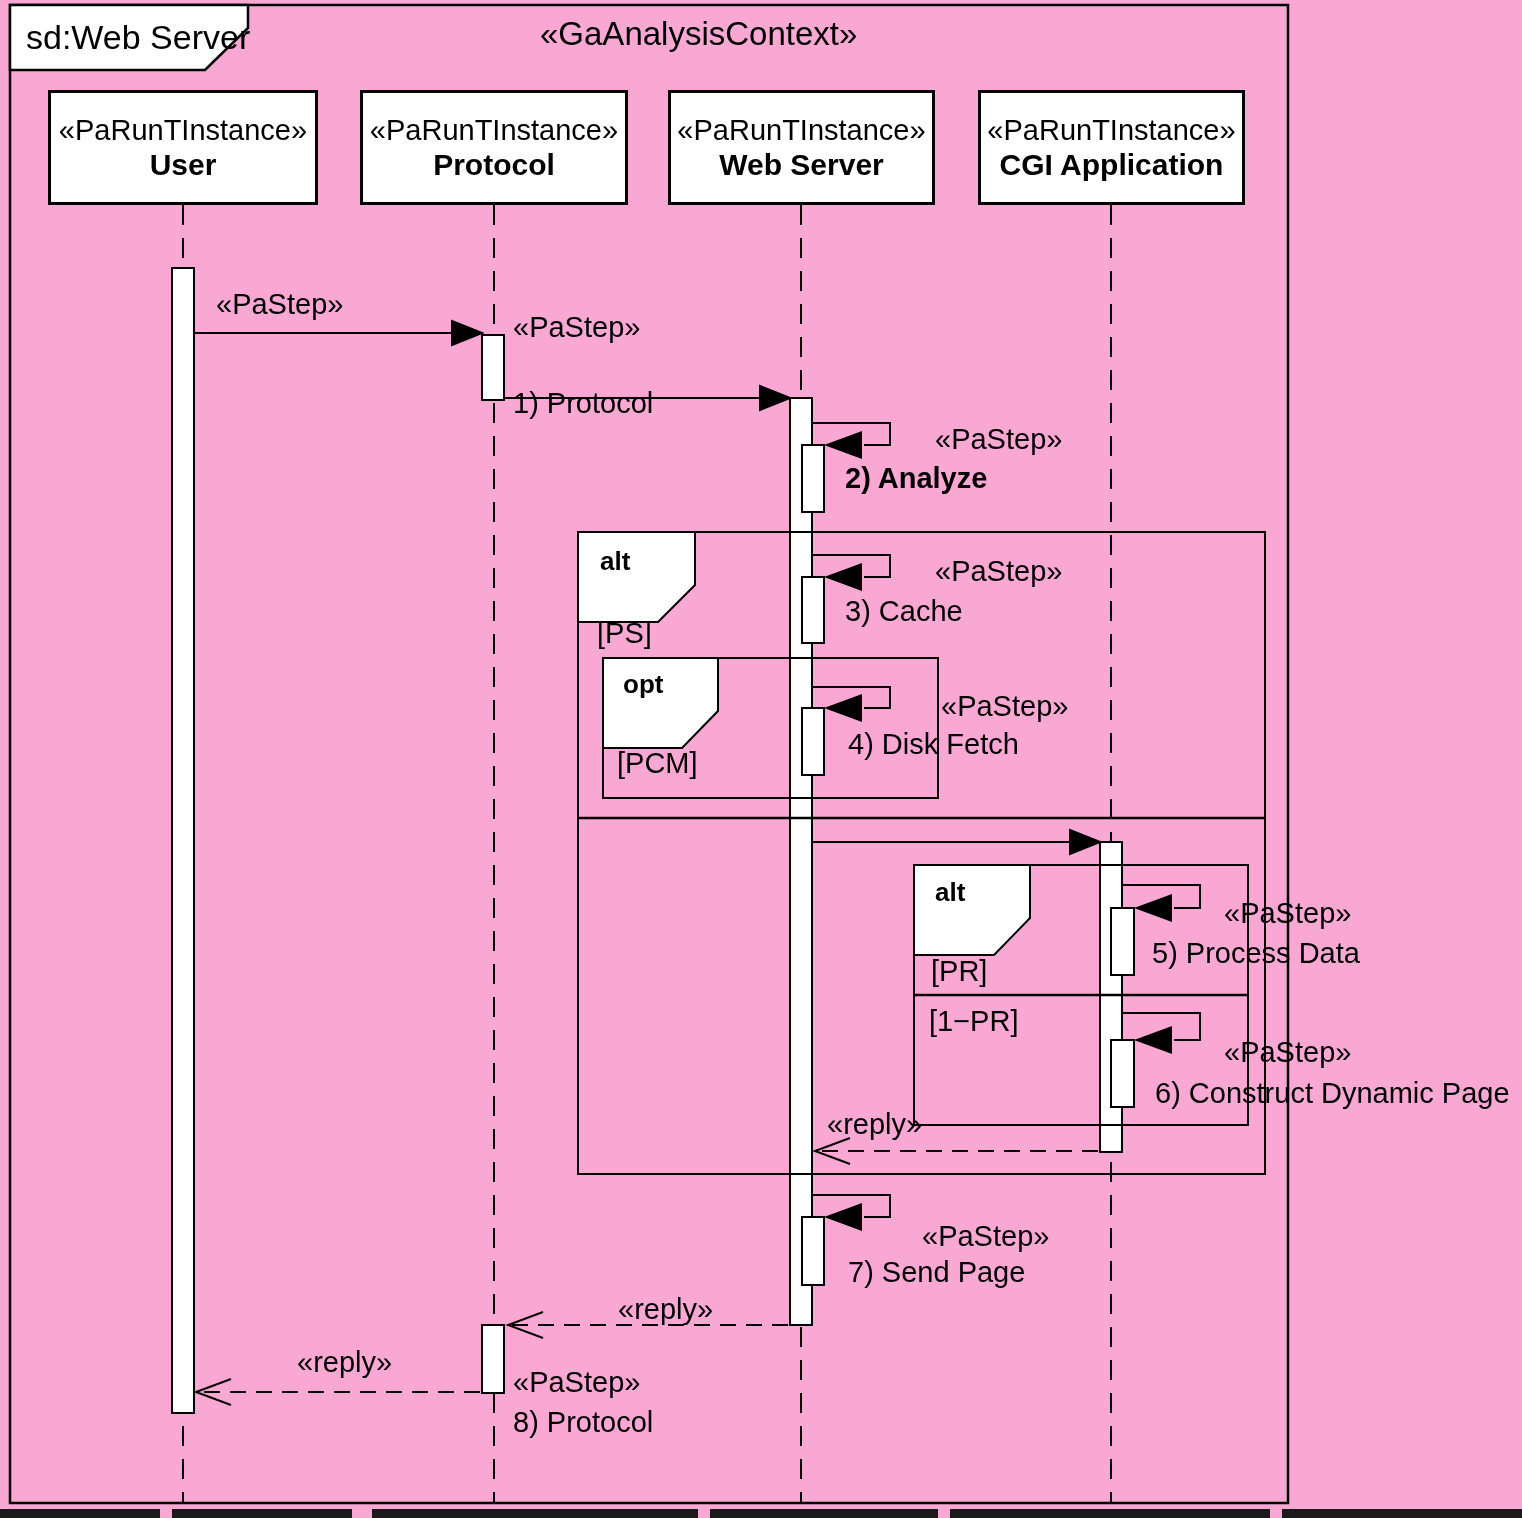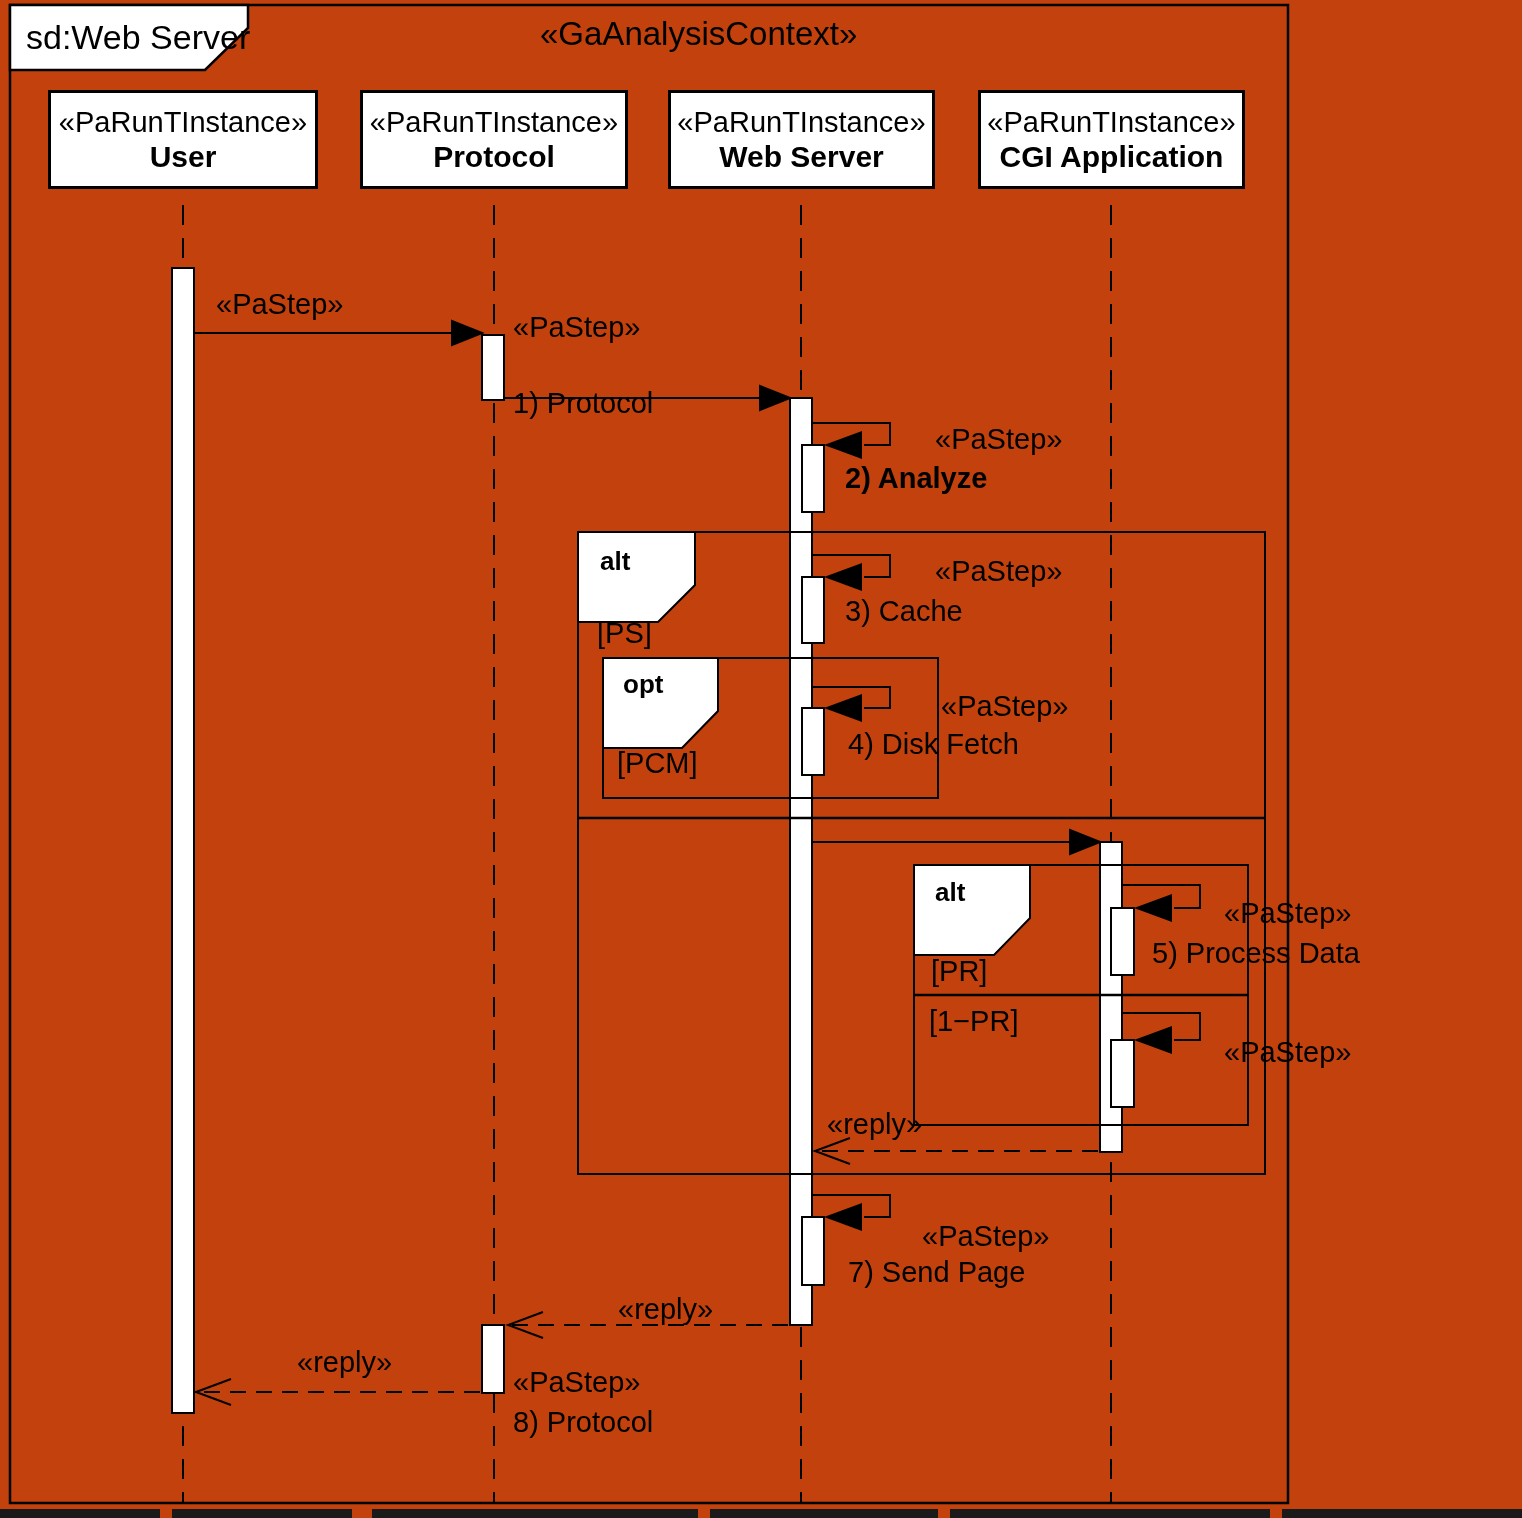--- a/index.html
+++ b/index.html
@@ -1,30 +1,30 @@
 <!DOCTYPE html>
 <html><head>
 <meta charset="utf-8">
 <style>
   html,body{margin:0;padding:0;background:#fff;}
   #stage{
     position:relative;
     width:1522px;height:1518px;
-    background:#c2410c;
+    background:#f9a8d4;
     font-family:"Liberation Sans","DejaVu Sans",sans-serif;
     color:#000;
     overflow:hidden;
   }
   #gfx{position:absolute;left:0;top:0;width:1522px;height:1518px;}
   .lbl{position:absolute;white-space:nowrap;font-size:29px;line-height:1.05;}
   .lbl.big{font-size:34px;}
   .lbl.ctx{font-size:33px;}
   .lbl.kw{font-weight:bold;font-size:26px;}
   .headbox{
-    position:absolute;top:90px;height:99px;
+    position:absolute;top:90px;height:115px;
     border:3px solid #000;background:#fff;
     box-sizing:border-box;
     display:flex;flex-direction:column;align-items:center;justify-content:center;
     gap:4px;
   }
   .headbox .st{font-size:29px;line-height:1.05;}
   .headbox .nm{font-size:30px;font-weight:bold;line-height:1.05;text-align:right;}
 </style>
 </head>
 <body>
@@ -163,20 +163,21 @@
   <div class="lbl" style="left:935px;top:556px;">«PaStep»</div>
   <div class="lbl" style="left:845px;top:596px;">3) Cache</div>
 
   <div class="lbl" style="left:941px;top:691px;">«PaStep»</div>
   <div class="lbl" style="left:848px;top:729px;">4) Disk Fetch</div>
 
   <div class="lbl" style="left:1224px;top:898px;">«PaStep»</div>
   <div class="lbl" style="left:1152px;top:938px;">5) Process Data</div>
 
   <div class="lbl" style="left:1224px;top:1037px;">«PaStep»</div>
+  <div class="lbl" style="left:1155px;top:1078px;">6) Construct Dynamic Page</div>
 
   <div class="lbl" style="left:922px;top:1221px;">«PaStep»</div>
   <div class="lbl" style="left:848px;top:1257px;">7) Send Page</div>
 
   <div class="lbl" style="left:513px;top:1367px;">«PaStep»</div>
   <div class="lbl" style="left:513px;top:1407px;">8) Protocol</div>
 
   <div class="lbl" style="left:827px;top:1109px;">«reply»</div>
   <div class="lbl" style="left:618px;top:1294px;">«reply»</div>
   <div class="lbl" style="left:297px;top:1347px;">«reply»</div>

